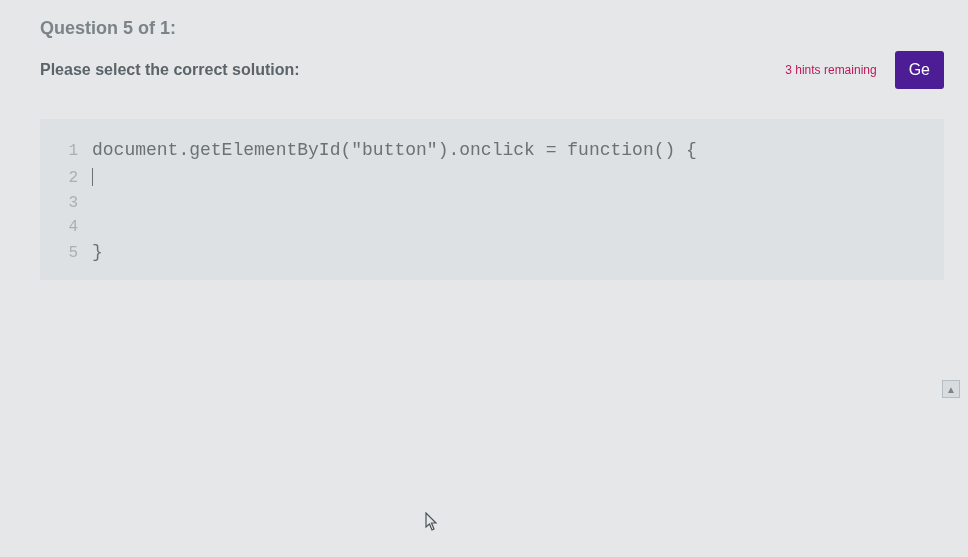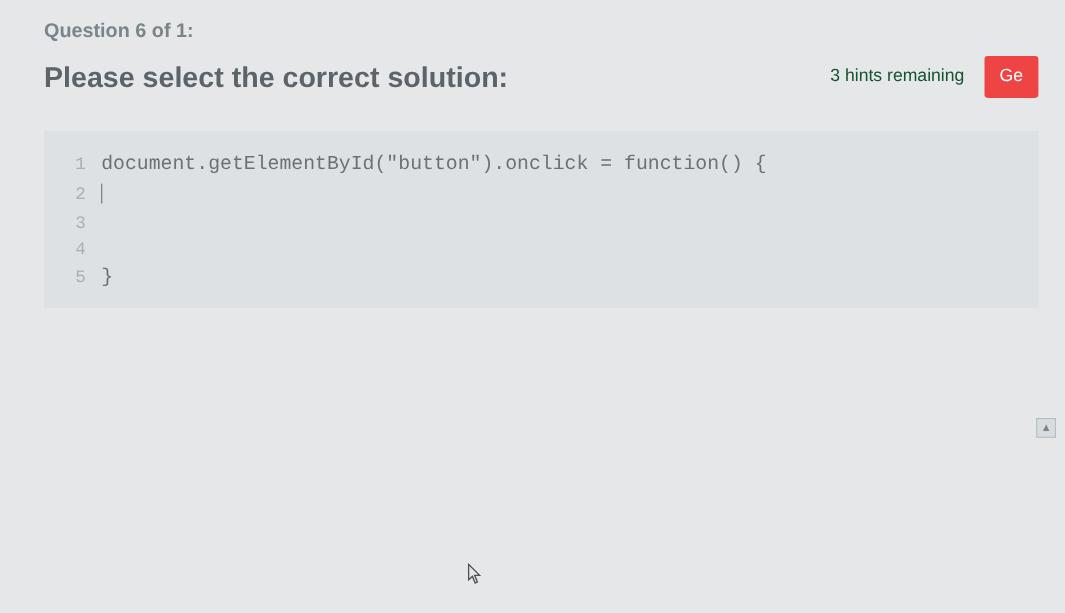--- a/index.html
+++ b/index.html
@@ -33,34 +33,34 @@
       margin-bottom: 70px;
     }
     .solution-row {
       display: flex;
       align-items: center;
       justify-content: space-between;
       margin-bottom: 30px;
     }
     .solution-label {
       color: #5d6469;
-      font-size: 26px;
+      font-size: 16px;
       font-weight: 600;
     }
     .hints-area {
       display: flex;
       align-items: center;
       gap: 18px;
     }
     .hints-text {
-      color: #14532d;
-      font-size: 16px;
+      color: #be185d;
+      font-size: 12px;
     }
     .hint-button {
-      background: #ef4444;
+      background: #4c1d95;
       color: #ffffff;
       border: none;
       padding: 10px 14px;
       font-size: 16px;
       font-weight: 500;
       border-radius: 3px;
       cursor: pointer;
       min-width: 30px;
     }
     .scroll-indicator {
@@ -115,21 +115,21 @@
       top: 512px;
       width: 14px;
       height: 20px;
       pointer-events: none;
     }
   </style>
 </head>
 <body>
 
 <div class="container">
-  <div class="question-number">Question 6 of 1:</div>
+  <div class="question-number">Question 5 of 1:</div>
 
   <div class="solution-row">
     <div class="solution-label">Please select the correct solution:</div>
     <div class="hints-area">
       <div class="hints-text">3 hints remaining</div>
       <button class="hint-button">Ge</button>
     </div>
   </div>
 
   <div class="code-block">

